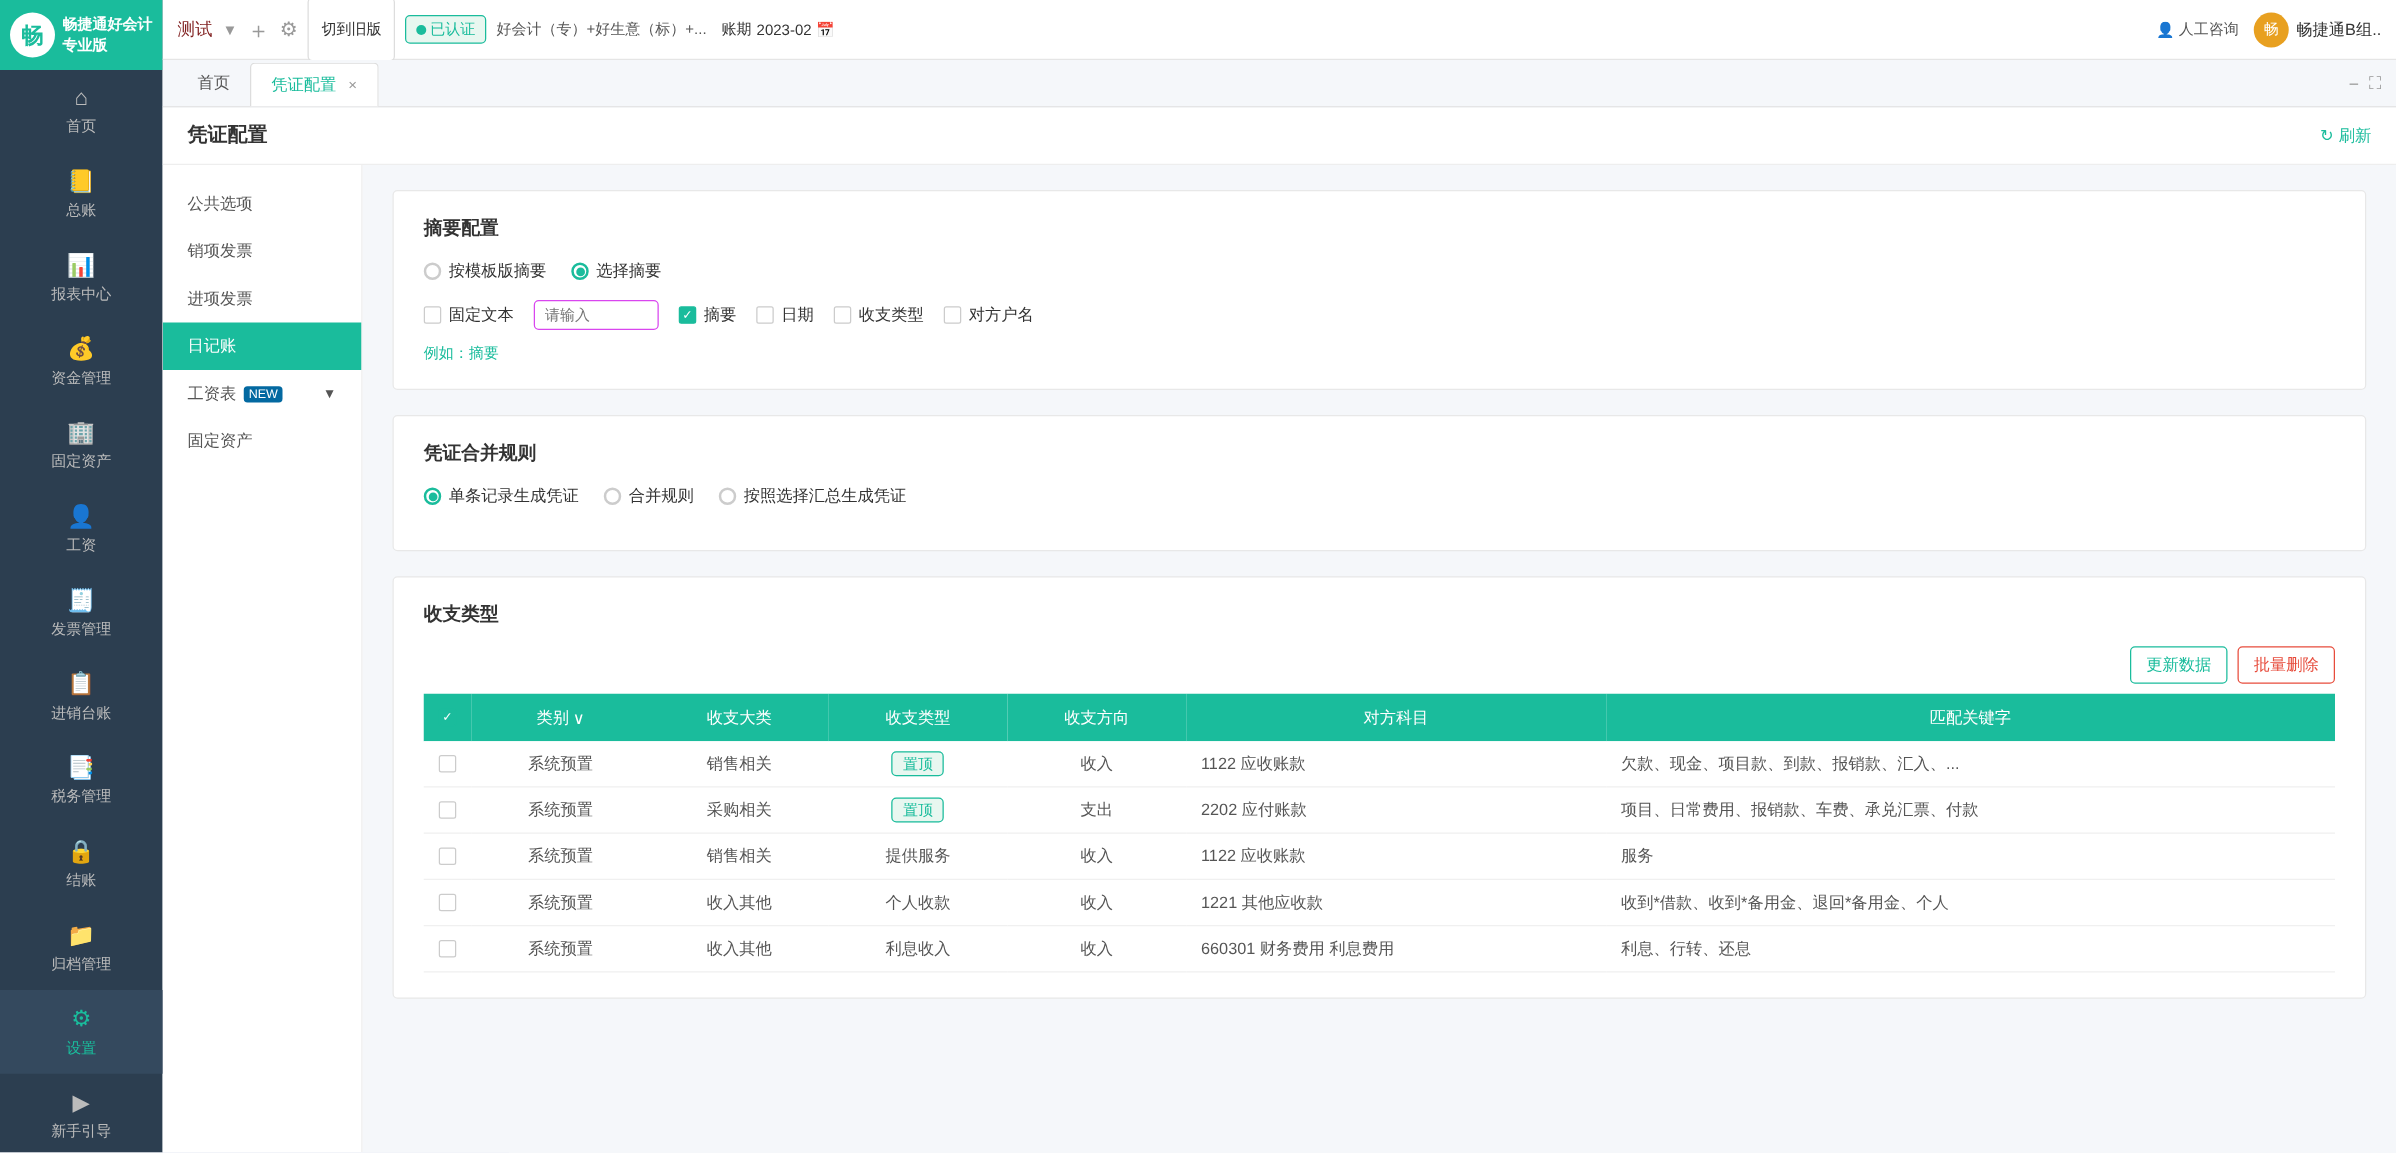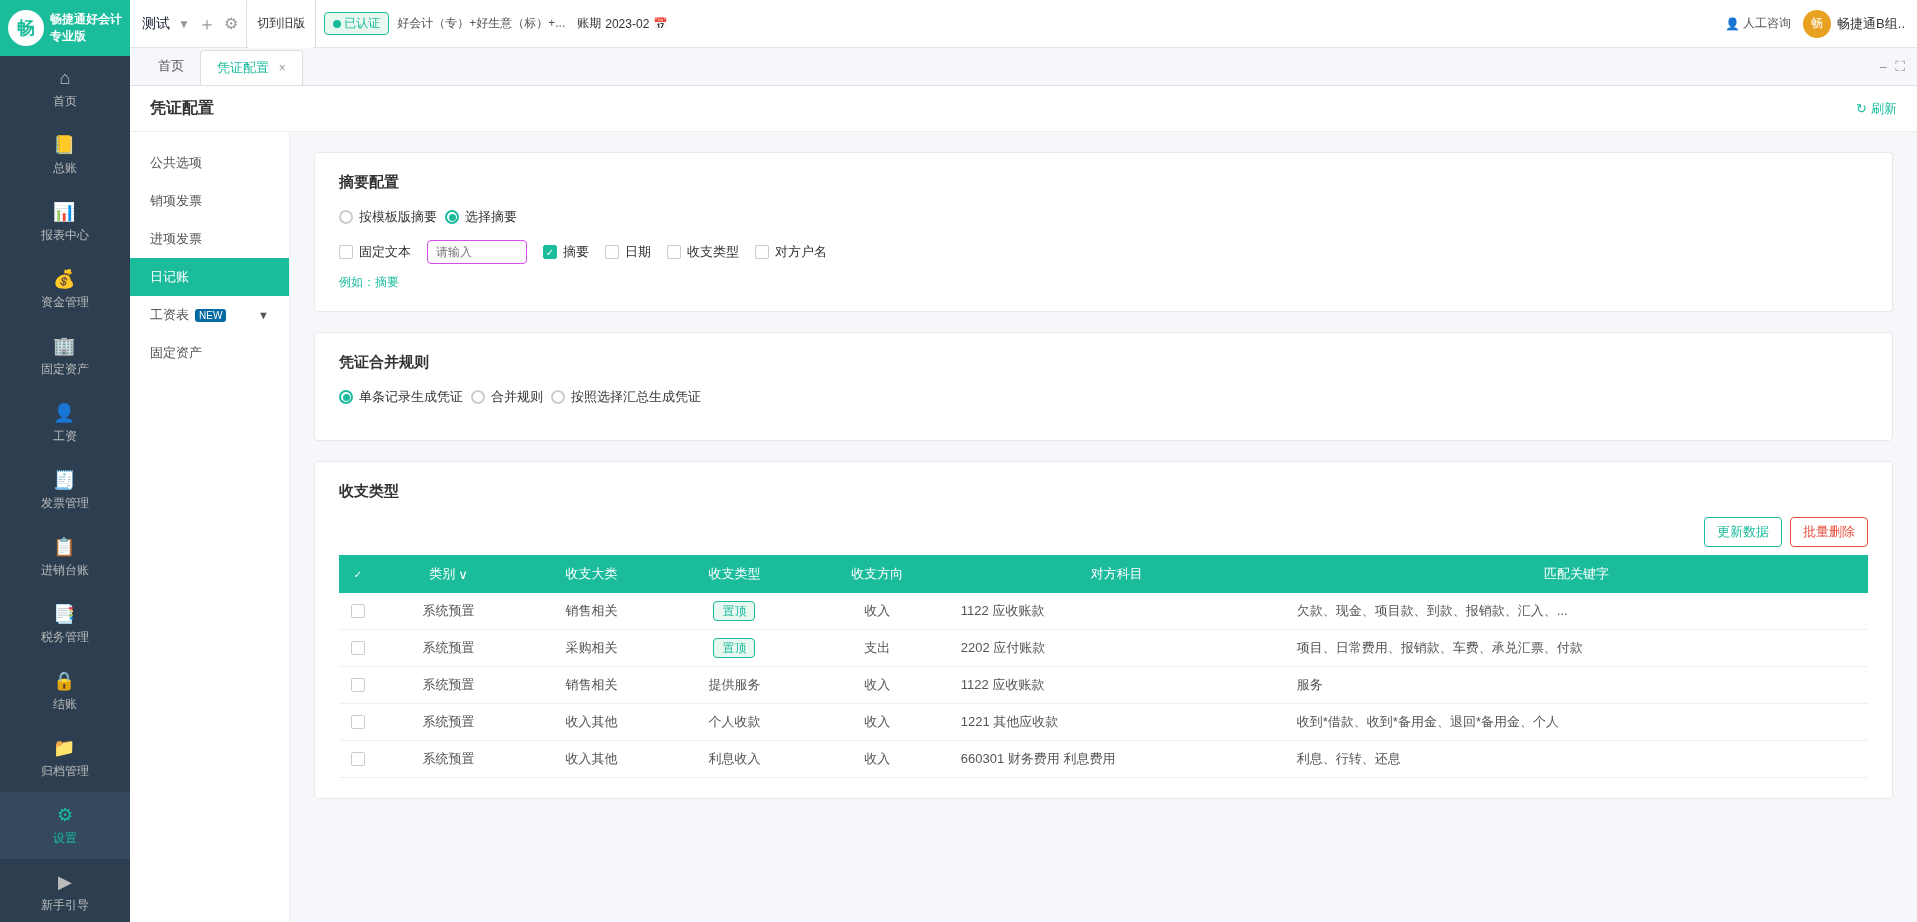--- a/index.html
+++ b/index.html
@@ -16,21 +16,21 @@
     .sidebar-nav { flex: 1; overflow-y: auto; }
     .sidebar-item { display: flex; flex-direction: column; align-items: center; padding: 12px 0; cursor: pointer; color: #bbb; font-size: 12px; gap: 4px; transition: background 0.2s; }
     .sidebar-item.active { background: #34495e; color: #1abc9c; }
     .sidebar-item .s-icon { font-size: 18px; }
 
     
     .main-area { flex: 1; display: flex; flex-direction: column; overflow: hidden; }
 
     
     .topbar { background: #fff; height: 48px; display: flex; align-items: center; padding: 0 12px; gap: 8px; border-bottom: 1px solid #e5e5e5; flex-shrink: 0; }
-    .topbar-title { font-size: 14px; color: #0f172a; }
+    .topbar-title { font-size: 14px; color: #7f1d1d; }
     .topbar-arrow { color: #999; font-size: 12px; cursor: pointer; }
     .topbar-plus { color: #999; font-size: 18px; cursor: pointer; }
     .topbar-gear { color: #999; font-size: 16px; cursor: pointer; }
     .topbar-btn { background: #fff; border: 1px solid #ddd; border-radius: 4px; padding: 16px 10px; font-size: 12px; cursor: pointer; color: #333; }
     .topbar-tag { background: #e8f7f0; color: #1abc9c; border: 1px solid #1abc9c; border-radius: 4px; padding: 2px 8px; font-size: 12px; display: flex; align-items: center; gap: 3px; }
     .topbar-tag .tag-dot { width: 8px; height: 8px; background: #1abc9c; border-radius: 50%; }
     .topbar-tags { display: flex; align-items: center; gap: 4px; font-size: 12px; color: #555; }
     .topbar-period { font-size: 12px; color: #333; display: flex; align-items: center; gap: 4px; margin-left: 4px; }
     .topbar-right { margin-left: auto; display: flex; align-items: center; gap: 12px; }
     .topbar-help { color: #555; font-size: 12px; cursor: pointer; display: flex; align-items: center; gap: 3px; }
@@ -64,21 +64,21 @@
     .left-menu-item .chevron { margin-left: auto; font-size: 11px; }
 
     
     .config-area { flex: 1; overflow: auto; padding: 20px 24px; }
 
     
     .section { background: #fff; border: 1px solid #e8e8e8; border-radius: 4px; padding: 20px 24px; margin-bottom: 20px; }
     .section-title { font-size: 15px; font-weight: bold; color: #333; margin-bottom: 16px; }
 
     
-    .radio-group { display: flex; gap: 8px; margin-bottom: 14px; }
+    .radio-group { display: flex; gap: 20px; margin-bottom: 14px; }
     .radio-item { display: flex; align-items: center; gap: 6px; cursor: pointer; font-size: 13px; }
     .radio-circle { width: 14px; height: 14px; border-radius: 50%; border: 2px solid #ccc; display: flex; align-items: center; justify-content: center; flex-shrink: 0; }
     .radio-circle.checked { border-color: #1abc9c; }
     .radio-circle.checked::after { content: ''; width: 7px; height: 7px; background: #1abc9c; border-radius: 50%; }
 
     
     .checkbox-row { display: flex; align-items: center; gap: 16px; margin-bottom: 10px; }
     .checkbox-item { display: flex; align-items: center; gap: 6px; cursor: pointer; font-size: 13px; }
     .checkbox-box { width: 14px; height: 14px; border: 1px solid #ccc; border-radius: 2px; display: flex; align-items: center; justify-content: center; flex-shrink: 0; }
     .checkbox-box.checked { background: #1abc9c; border-color: #1abc9c; color: #fff; font-size: 10px; }

